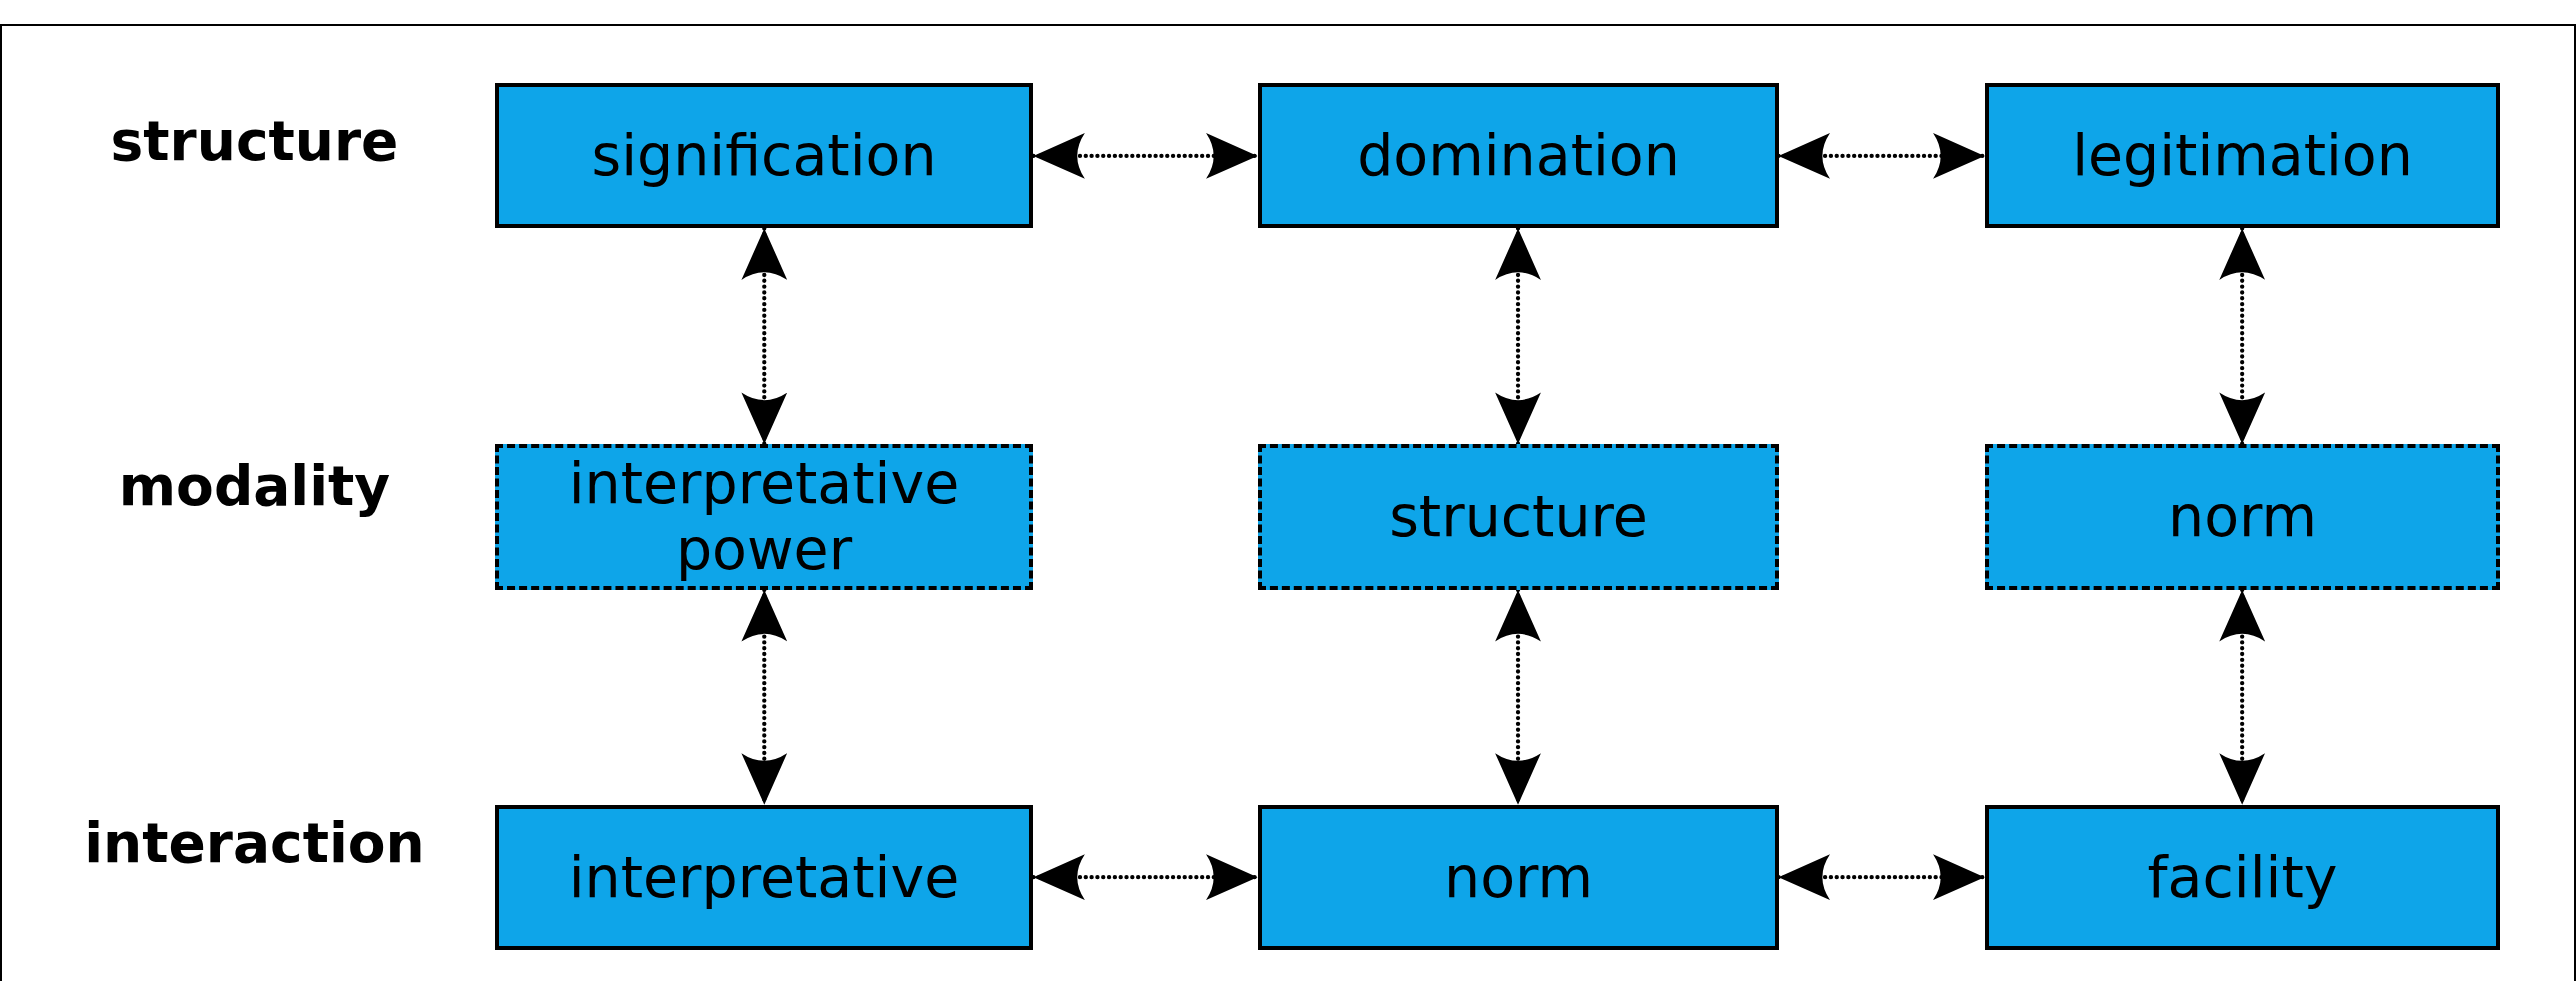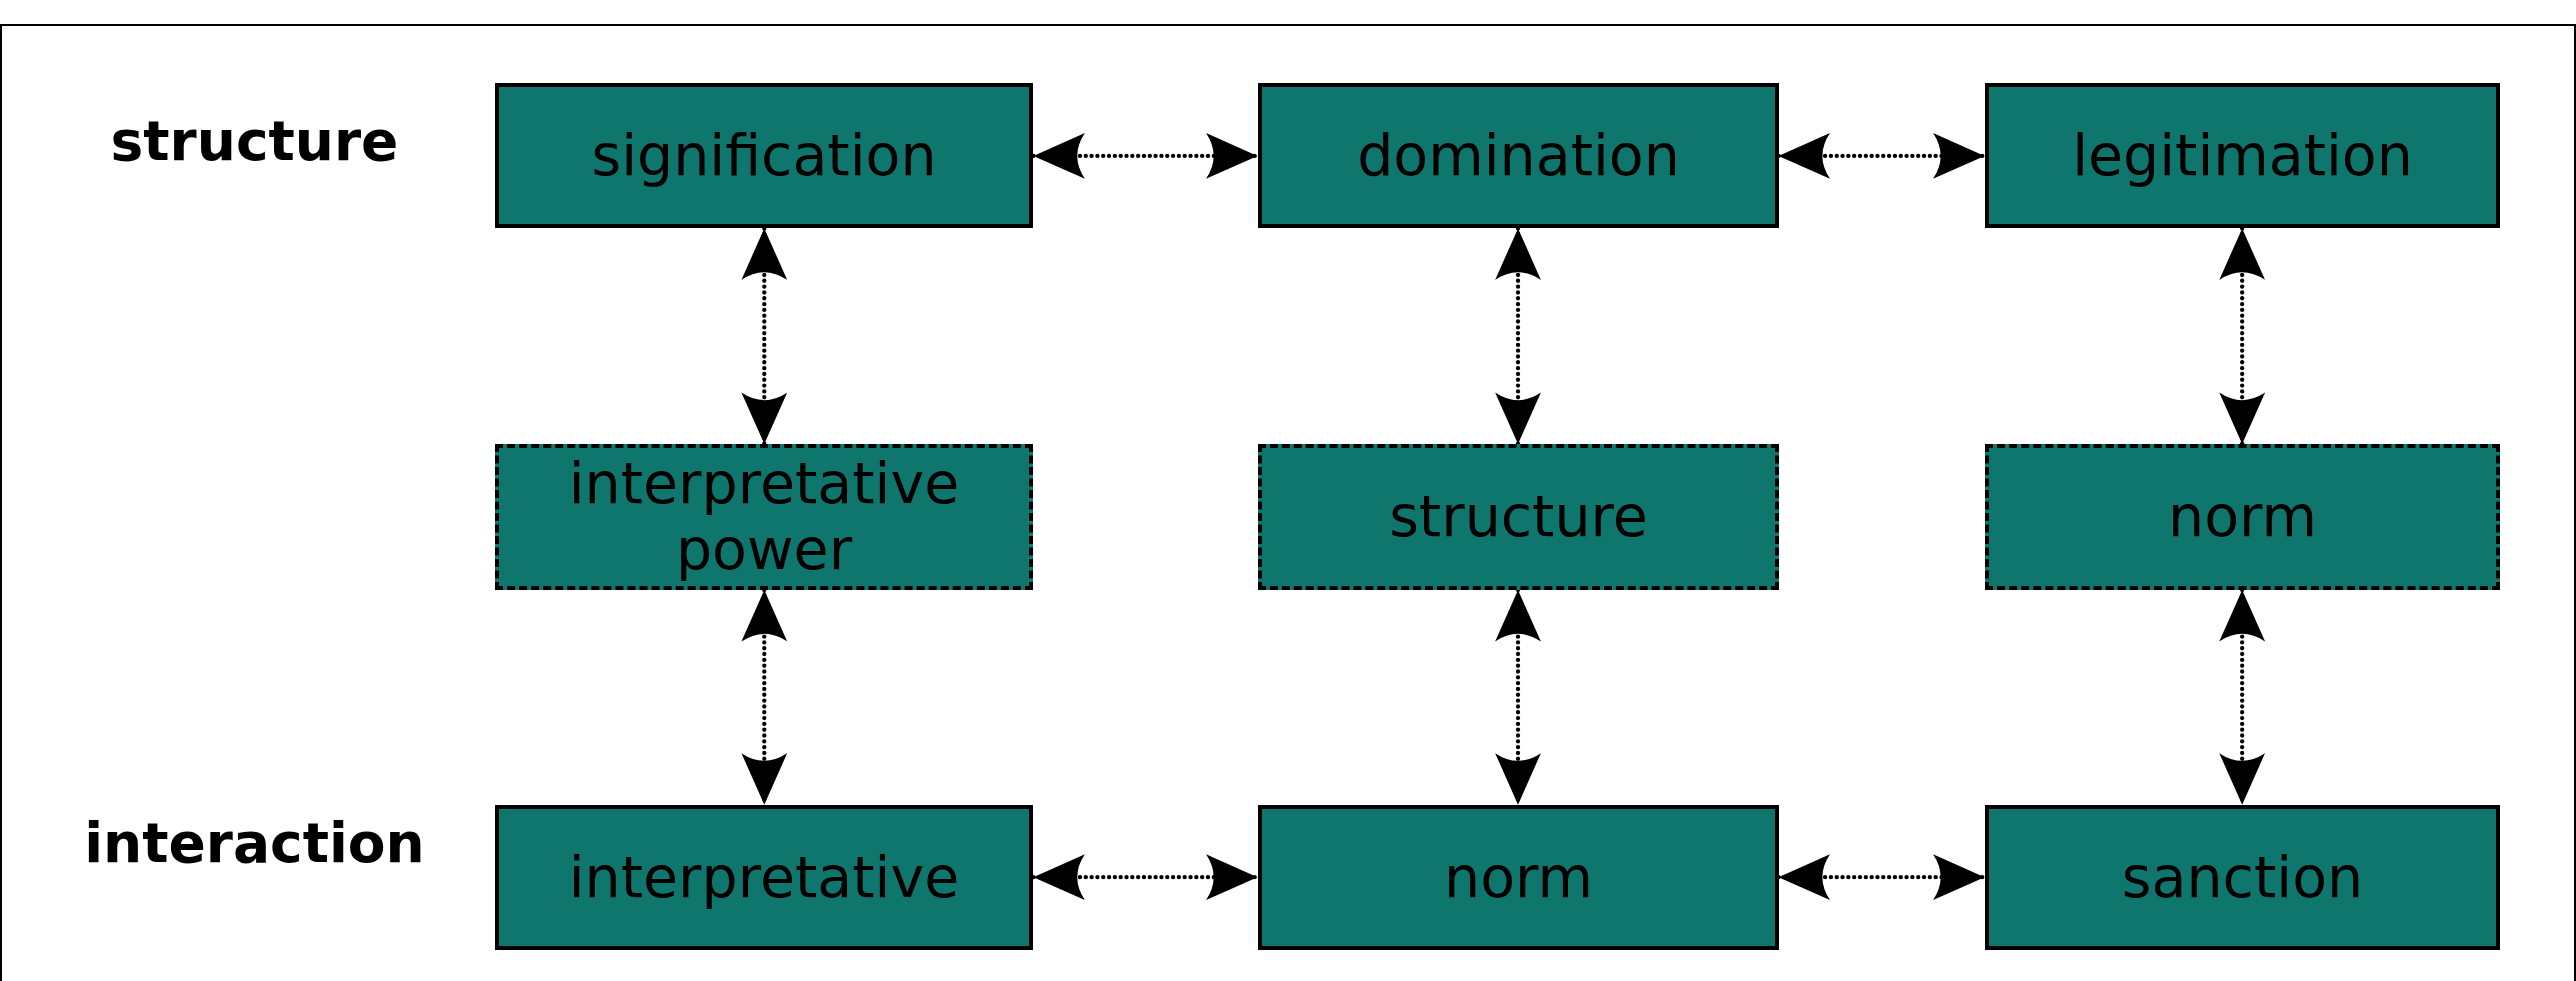--- a/index.html
+++ b/index.html
@@ -16,21 +16,21 @@
     margin-top: 24px;
   }
   #arrow-layer {
     position: absolute;
     left: 0; top: 0;
     width: 2576px; height: 982px;
   }
   .box {
     position: absolute;
     box-sizing: border-box;
-    background: #0f766e;
+    background: #0ea5e9;
     border: 4.8px solid #000000;
     display: flex;
     align-items: center;
     justify-content: center;
     text-align: center;
     font-size: 57px;
     line-height: 1.15;
     white-space: pre-line;
   }
   .box.dashed { border-style: dashed; }
@@ -82,29 +82,30 @@
     <line class="shaft" x1="799" y1="212" x2="799" y2="438" marker-start="url(#head)" marker-end="url(#head)"></line>
     <line class="shaft" x1="1589" y1="212" x2="1589" y2="438" marker-start="url(#head)" marker-end="url(#head)"></line>
     <line class="shaft" x1="2348" y1="212" x2="2348" y2="438" marker-start="url(#head)" marker-end="url(#head)"></line>
 
     <line class="shaft" x1="799" y1="591" x2="799" y2="816" marker-start="url(#head)" marker-end="url(#head)"></line>
     <line class="shaft" x1="1589" y1="591" x2="1589" y2="816" marker-start="url(#head)" marker-end="url(#head)"></line>
     <line class="shaft" x1="2348" y1="591" x2="2348" y2="816" marker-start="url(#head)" marker-end="url(#head)"></line>
   </svg>
 
   <div class="row-label r1">structure</div>
+  <div class="row-label r2">modality</div>
   <div class="row-label r3">interaction</div>
 
   <div class="box col1 row1">signification</div>
   <div class="box col2 row1">domination</div>
   <div class="box col3 row1">legitimation</div>
 
   <div class="box dashed col1 row2">interpretative
 power</div>
   <div class="box dashed col2 row2">structure</div>
   <div class="box dashed col3 row2">norm</div>
 
   <div class="box col1 row3">interpretative</div>
   <div class="box col2 row3">norm</div>
-  <div class="box col3 row3">sanction</div>
+  <div class="box col3 row3">facility</div>
 
 </div>
 
 
 </body></html>

